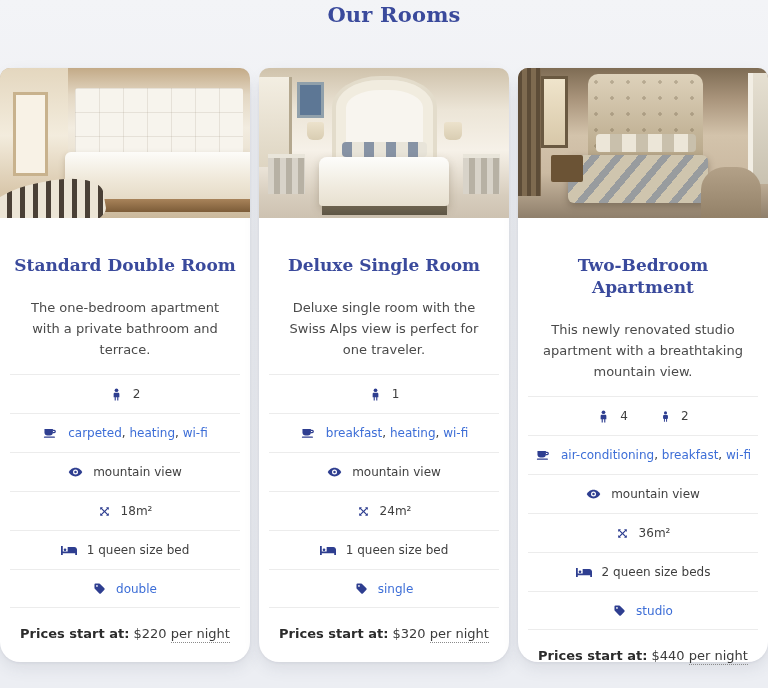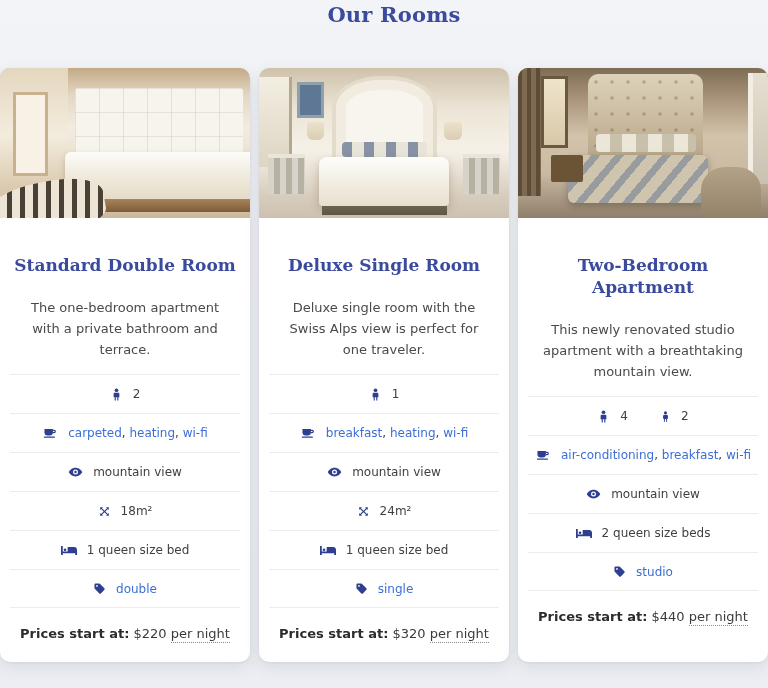--- a/index.html
+++ b/index.html
@@ -16,21 +16,21 @@
     line-height: 30px;
     text-align: center;
     color: #3a4a9c;
     letter-spacing: .2px;
     padding-left: 20px;
   }
   .cards { display: flex; gap: 9px; margin-top: 38px; height: 594px; }
   .card {
     flex: 1 1 0;
     background: #ffffff;
-    border-radius: 10px;
+    border-radius: 20px;
     box-shadow: 0 6px 16px rgba(60,64,90,.10), 0 1px 3px rgba(60,64,90,.08);
     display: flex; flex-direction: column;
     min-width: 0;
   }
   .photo {
     height: 150px; border-radius: 10px 10px 0 0;
     position: relative; overflow: hidden; flex: none;
   }
   .photo > div { position: absolute; }
 
@@ -317,20 +317,28 @@
             <svg width="15" height="12" viewBox="0 0 24 18">
               <path d="M12 2C6.7 2 2.6 5.9 1.2 9c1.4 3.1 5.5 7 10.8 7s9.4-3.9 10.8-7C21.4 5.9 17.3 2 12 2z"></path>
               <circle cx="12" cy="9" r="4" fill="#fff"></circle>
               <circle cx="12" cy="9" r="2"></circle>
             </svg>
           </span>
         <span>mountain view</span>
       </li>
       <li class="row">
         <span class="icon">
+            <svg width="13" height="13" viewBox="0 0 24 24">
+              <path d="M4 4h5.2L7.4 5.8 12 10.4l4.6-4.6L14.8 4H20v5.2l-1.8-1.8L13.6 12l4.6 4.6 1.8-1.8V20h-5.2l1.8-1.8L12 13.6l-4.6 4.6L9.2 20H4v-5.2l1.8 1.8L10.4 12 5.8 7.4 4 9.2z"></path>
+            </svg>
+          </span>
+        <span>36m²</span>
+      </li>
+      <li class="row">
+        <span class="icon">
             <svg width="16" height="13" viewBox="0 0 576 448">
               <path d="M0 64v320h64v-64h448v64h64V192c0-53-43-96-96-96H240v160H64V64H0z"></path>
               <circle cx="144" cy="200" r="48"></circle>
             </svg>
           </span>
         <span>2 queen size beds</span>
       </li>
       <li class="row">
         <span class="icon">
             <svg width="13" height="13" viewBox="0 0 24 24">

